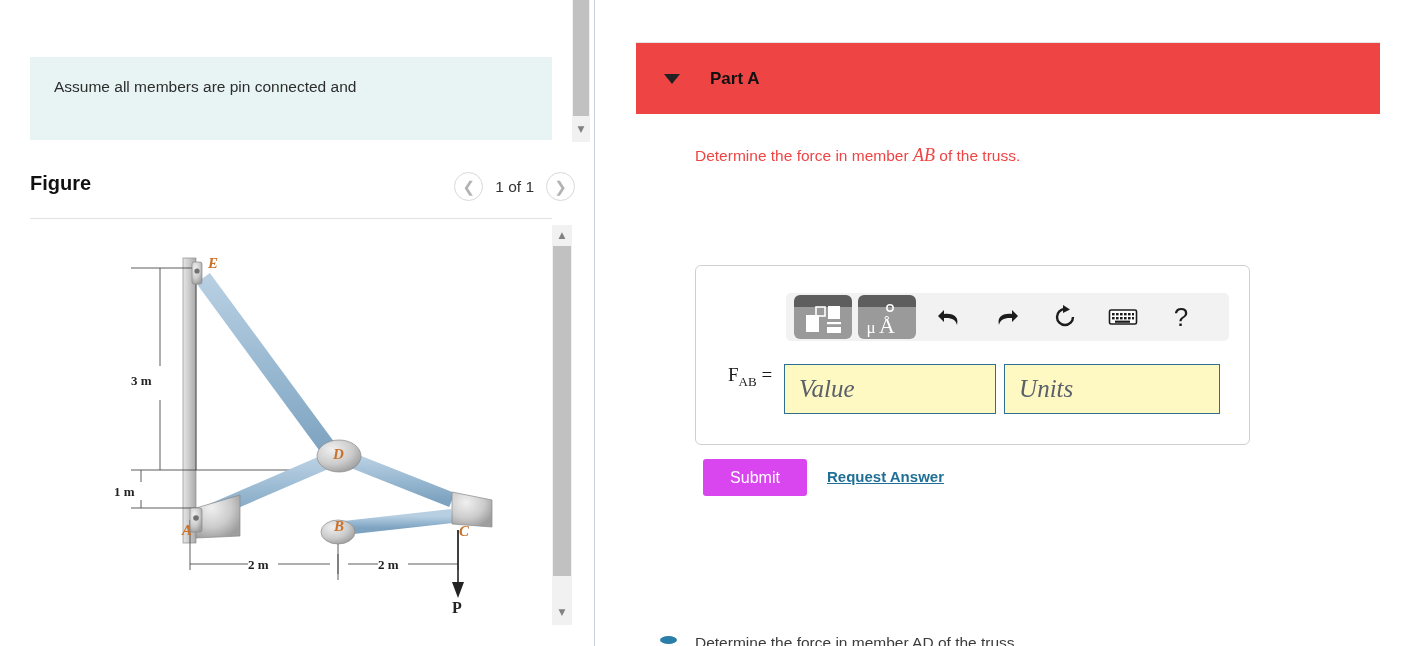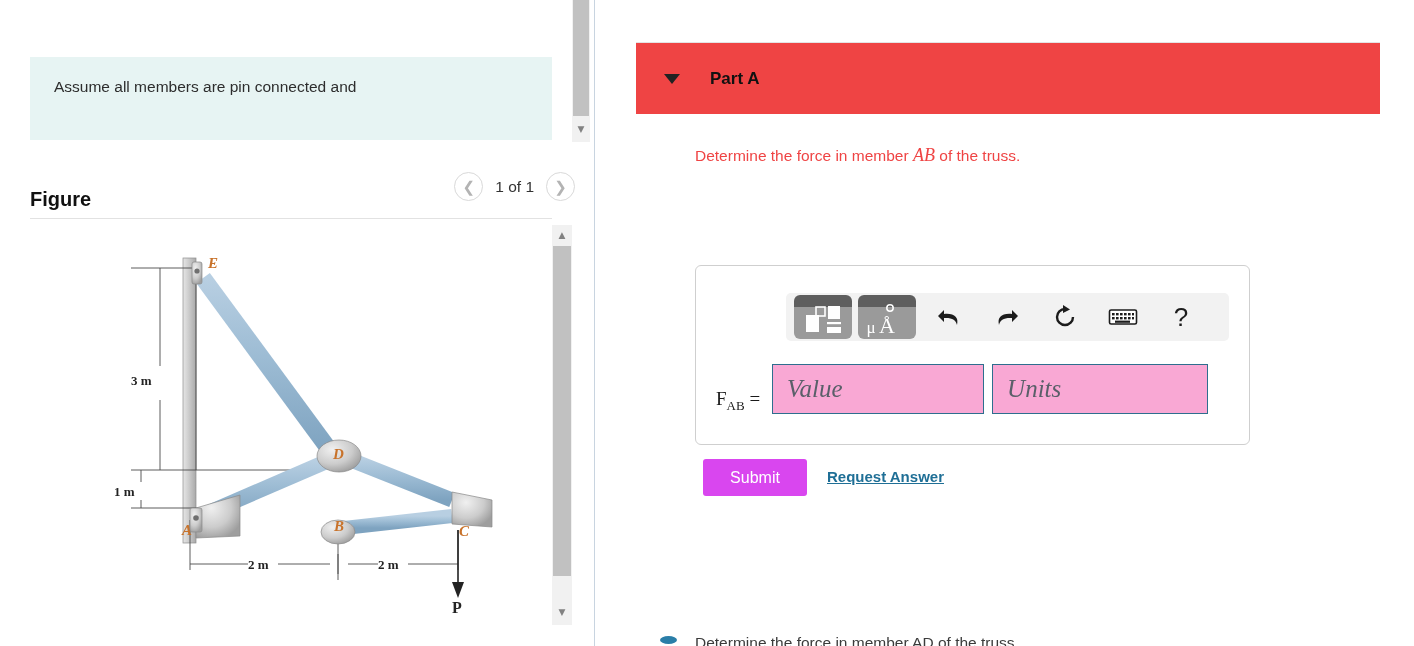--- a/index.html
+++ b/index.html
@@ -26,21 +26,21 @@
   }
   .mathi { font-family: "Liberation Serif", serif; font-style: italic; font-size: 18px; }
   .mathr { font-family: "Liberation Serif", serif; font-style: normal; font-size: 18px; }
   a.fig-link { color: #2e6ca4; text-decoration: underline; }
 
   #figure-header {
     position: absolute; left: 30px; top: 170px; width: 545px; height: 42px;
   }
   #figure-title {
     position: absolute; left: 0; top: 2px;
-    font-size: 20px; font-weight: bold; color: #111; margin-top: 16px;
+    font-size: 20px; font-weight: bold; color: #111;
   }
   .pager { position: absolute; top: 2px; display: flex; align-items: center; }
   #pager-group { right: 0; }
   .pg-btn {
     width: 29px; height: 29px; border-radius: 50%;
     border: 1px solid #d9d9d9; background: #fff;
     display: flex; align-items: center; justify-content: center;
     color: #b3b3b3; font-size: 15px; font-family: "DejaVu Sans", sans-serif;
   }
   #pager-label { font-size: 15.5px; color: #333; margin: 0 12px; }
@@ -121,29 +121,29 @@
     position: relative; overflow: hidden;
   }
   .tb-sq:first-child { margin-left: 8px; }
   .tb-icon-btn {
     width: 58px; height: 44px; display: flex; align-items: center;
     justify-content: center; color: #1c1c1c;
   }
   .tb-spacer { width: 4px; }
 
   #fab-row {
-    position: absolute; left: 20px; top: 98px; display: flex; align-items: flex-end;
+    position: absolute; left: 32px; top: 98px; display: flex; align-items: flex-start;
   }
   #fab-label {
     font-family: "Liberation Serif", serif; font-size: 19px; color: #1a1a1a;
     margin-right: 12px; white-space: nowrap;
   }
   #fab-label sub { font-size: 13px; }
   .ans-input {
-    height: 50px; border: 1px solid #2e6e8e; background: #f9a8d4;
+    height: 50px; border: 1px solid #2e6e8e; background: #fef9c3;
     font-family: "Liberation Serif", serif; font-style: italic;
     font-size: 25px; color: #5a5f69; padding: 0 14px; outline: none;
   }
   #value-input { width: 212px; }
   #units-input { width: 216px; margin-left: 8px; }
   .ans-input::placeholder { color: #5a5f69; opacity: 1; }
 
   #submit-button {
     position: absolute; left: 87px; top: 459px; width: 104px; height: 37px;
     background: #d946ef; color: #fff; border: none; border-radius: 3px;

